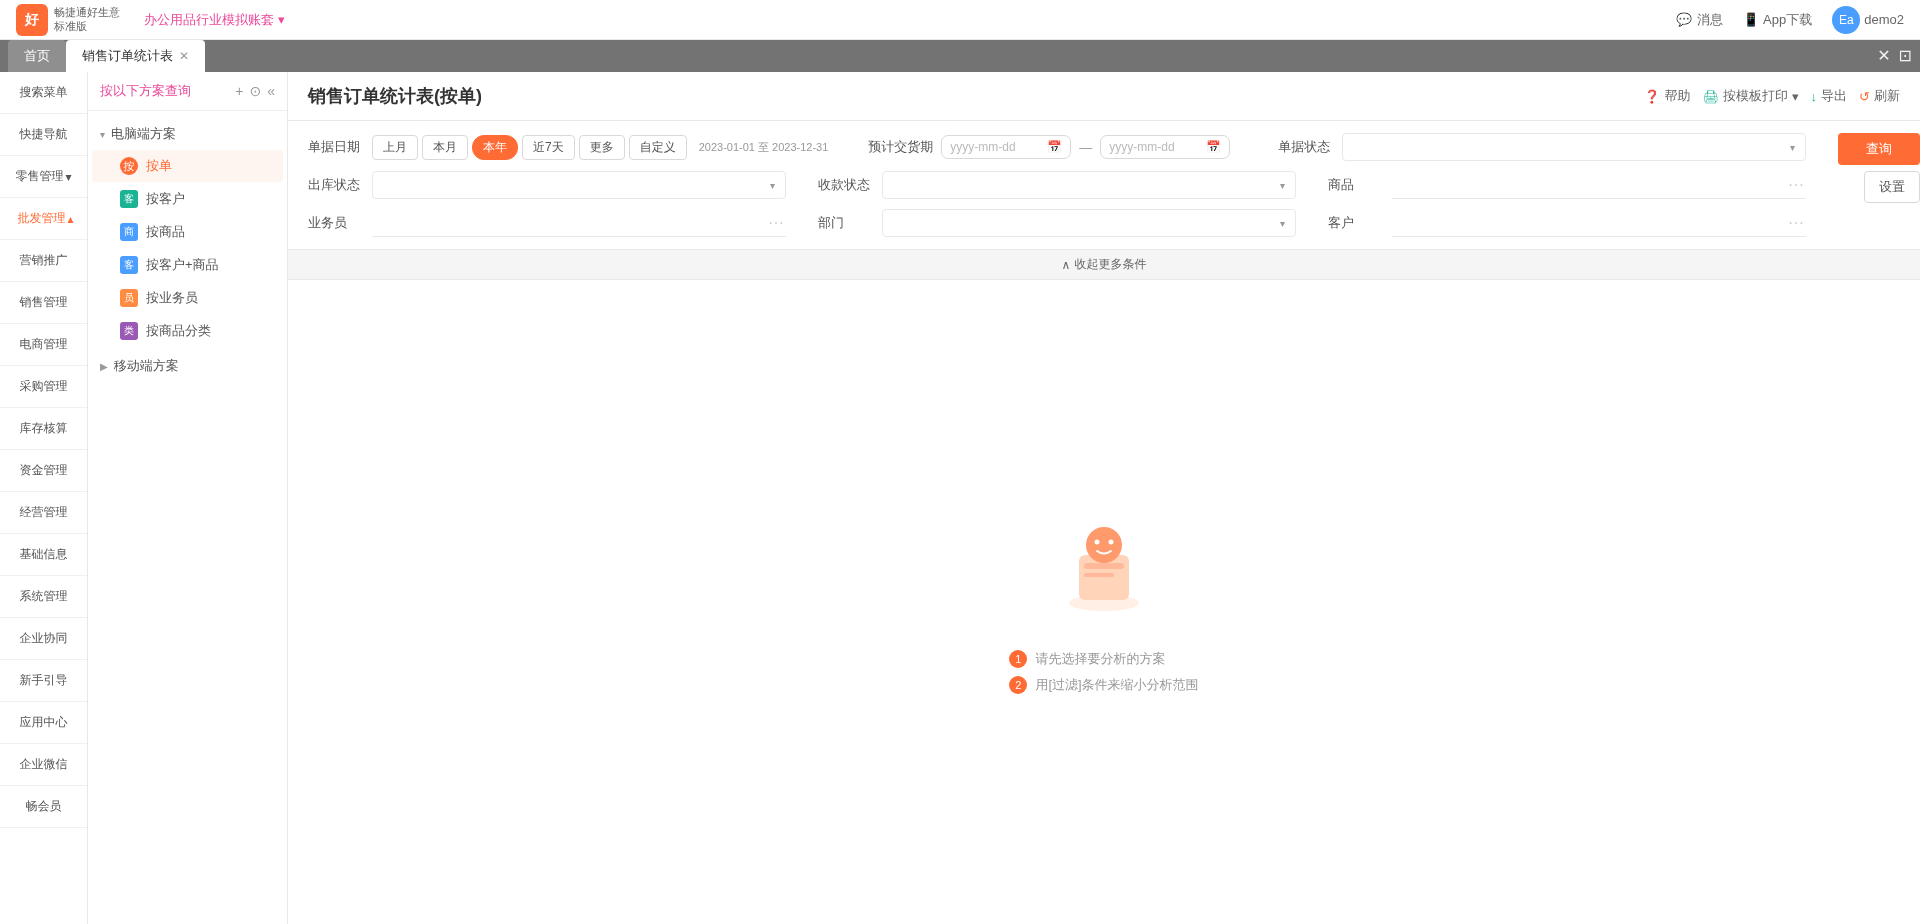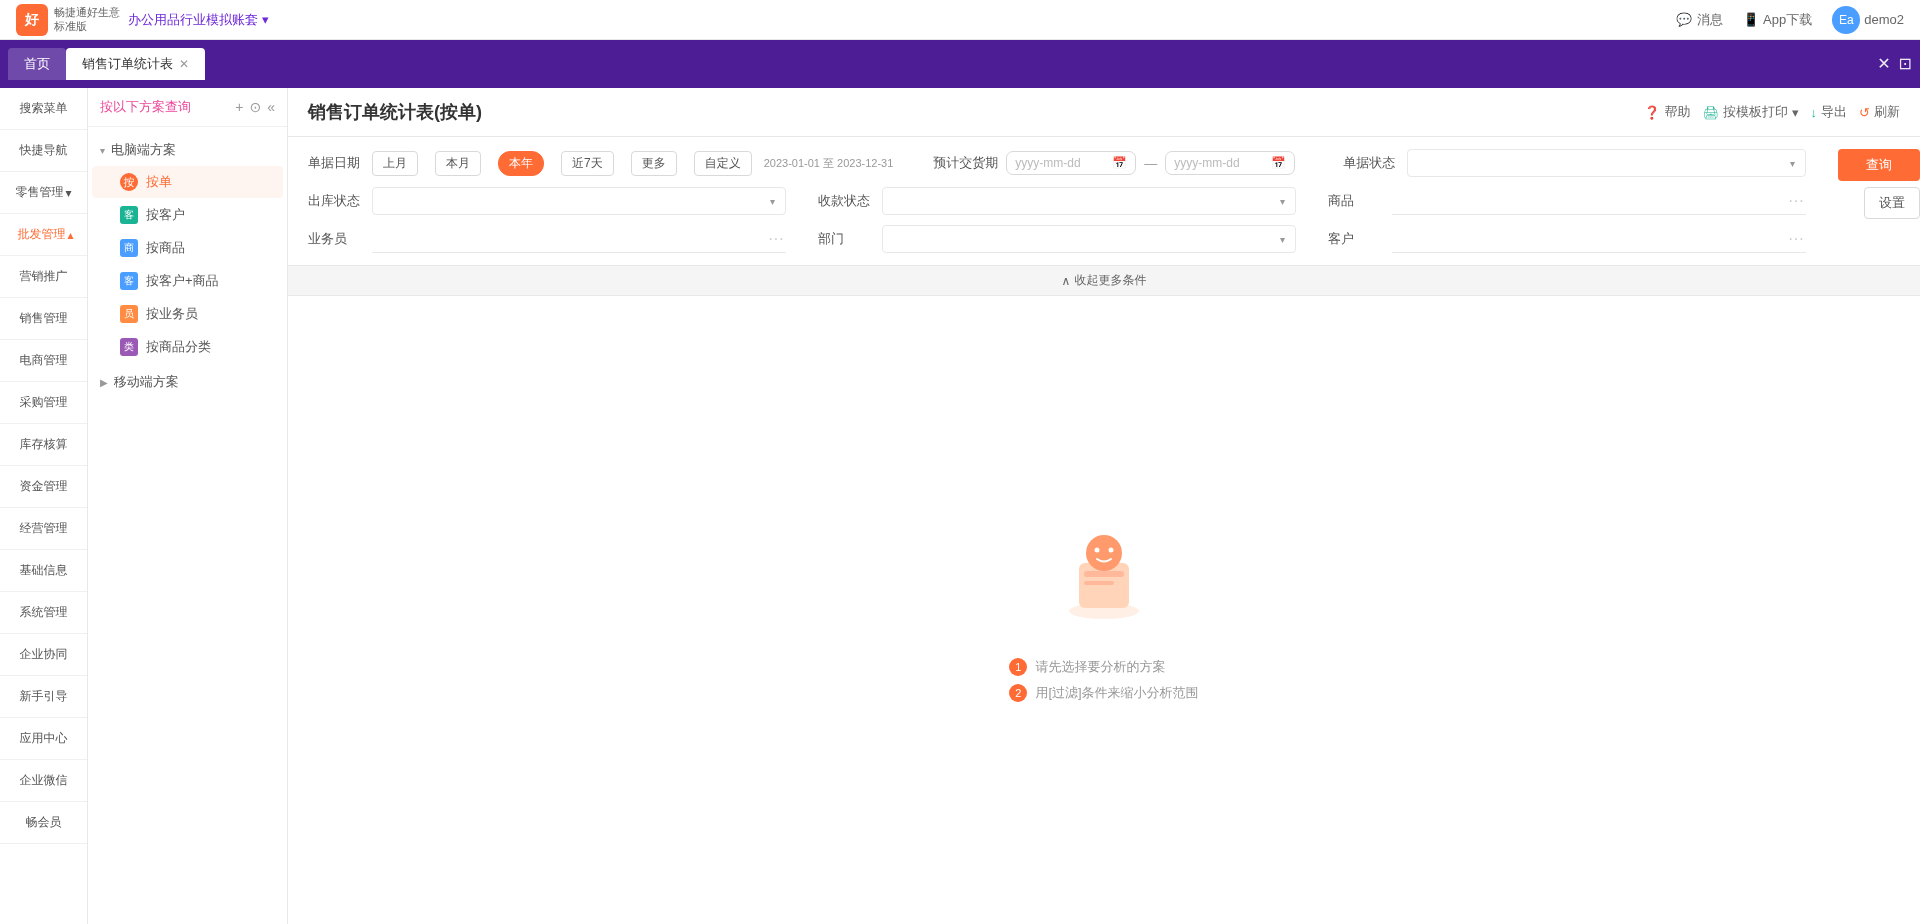--- a/index.html
+++ b/index.html
@@ -4,27 +4,27 @@
   <style>
     * { margin: 0; padding: 0; box-sizing: border-box; }
     body { font-family: "Microsoft YaHei", "PingFang SC", sans-serif; font-size: 13px; background: #f5f5f5; color: #333; width: 1920px; height: 924px; overflow: hidden; display: flex; flex-direction: column; }
 
     
     .top-bar { background: #fff; height: 40px; display: flex; align-items: center; justify-content: space-between; padding: 0 16px; border-bottom: 1px solid #e8e8e8; flex-shrink: 0; }
     .top-bar-left { display: flex; align-items: center; gap: 8px; }
     .logo-area { display: flex; align-items: center; gap: 6px; }
     .logo-icon { width: 32px; height: 32px; background: #ff6b35; border-radius: 6px; display: flex; align-items: center; justify-content: center; color: #fff; font-size: 14px; font-weight: bold; }
     .logo-text { font-size: 11px; color: #666; line-height: 1.2; }
-    .app-selector { display: flex; align-items: center; gap: 4px; color: #6d28d9; font-size: 13px; cursor: pointer; margin-left: 0; }
+    .app-selector { display: flex; align-items: center; gap: 4px; color: #ec4899; font-size: 13px; cursor: pointer; margin-left: 16px; }
     .top-bar-right { display: flex; align-items: center; gap: 20px; }
     .top-bar-item { display: flex; align-items: center; gap: 4px; color: #666; font-size: 13px; cursor: pointer; }
     .avatar { width: 28px; height: 28px; background: #4a9eff; border-radius: 50%; display: flex; align-items: center; justify-content: center; color: #fff; font-size: 12px; }
 
     
-    .tab-bar { background: #4c1d95; height: 48px; display: flex; align-items: center; padding: 0 8px; flex-shrink: 0; }
+    .tab-bar { background: #737373; height: 32px; display: flex; align-items: center; padding: 0 8px; flex-shrink: 0; }
     .tab-item { display: flex; align-items: center; gap: 6px; padding: 0 16px; height: 32px; border-radius: 4px 4px 0 0; font-size: 13px; cursor: pointer; color: rgba(255,255,255,0.85); }
     .tab-item.home { background: rgba(255,255,255,0.2); color: #fff; }
     .tab-item.active { background: #fff; color: #333; font-family: Liberation Serif, serif; }
     .tab-close { font-size: 12px; color: #999; cursor: pointer; }
     .tab-bar-actions { margin-left: auto; display: flex; align-items: center; gap: 8px; }
     .tab-action-btn { color: rgba(255,255,255,0.9); font-size: 16px; cursor: pointer; background: none; border: none; line-height: 1; }
 
     
     .main-layout { display: flex; flex: 1; overflow: hidden; }
 
@@ -60,21 +60,21 @@
 
     
     .page-header { background: #fff; padding: 12px 20px; display: flex; align-items: center; justify-content: space-between; border-bottom: 1px solid #e8e8e8; flex-shrink: 0; }
     .page-title { font-size: 18px; font-weight: 600; color: #333; }
     .page-header-actions { display: flex; align-items: center; gap: 12px; }
     .header-action { display: flex; align-items: center; gap: 4px; color: #666; font-size: 13px; cursor: pointer; }
     .header-action .icon { color: #1ab394; }
     .filter-row { display: flex; align-items: center; gap: 16px; margin-bottom: 10px; flex-wrap: wrap; }
     .filter-row:last-child { margin-bottom: 0; }
     .filter-label { font-size: 13px; color: #555; white-space: nowrap; min-width: 56px; }
-    .date-btns { display: flex; align-items: center; gap: 17px; }
+    .date-btns { display: flex; align-items: center; gap: 4px; }
     .date-btn { padding: 3px 10px; border: 1px solid #d9d9d9; border-radius: 4px; font-size: 12px; color: #555; cursor: pointer; background: #fff; }
     .date-btn.active { background: #ff6b35; color: #fff; border-color: #ff6b35; border-radius: 12px; }
     .date-input { border: 1px solid #d9d9d9; border-radius: 7px; padding: 4px 8px; font-size: 12px; color: #bbb; width: 130px; display: flex; align-items: center; justify-content: space-between; cursor: pointer; }
     .date-sep { color: #999; }
 
     .collapse-bar { background: #f5f5f5; padding: 6px 20px; display: flex; align-items: center; justify-content: center; cursor: pointer; border-bottom: 1px solid #e8e8e8; }
     .collapse-text { font-size: 12px; color: #666; display: flex; align-items: center; gap: 4px; }
 
     
     .empty-area { flex: 1; display: flex; flex-direction: column; align-items: center; justify-content: center; background: #fff; }

